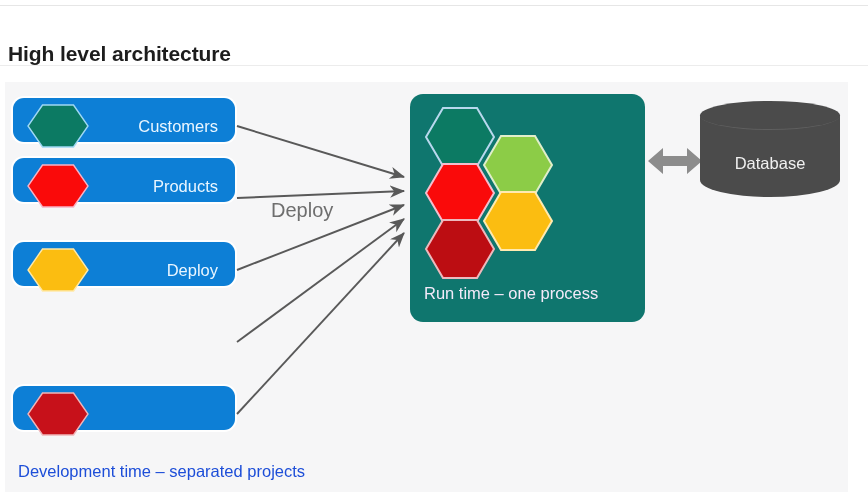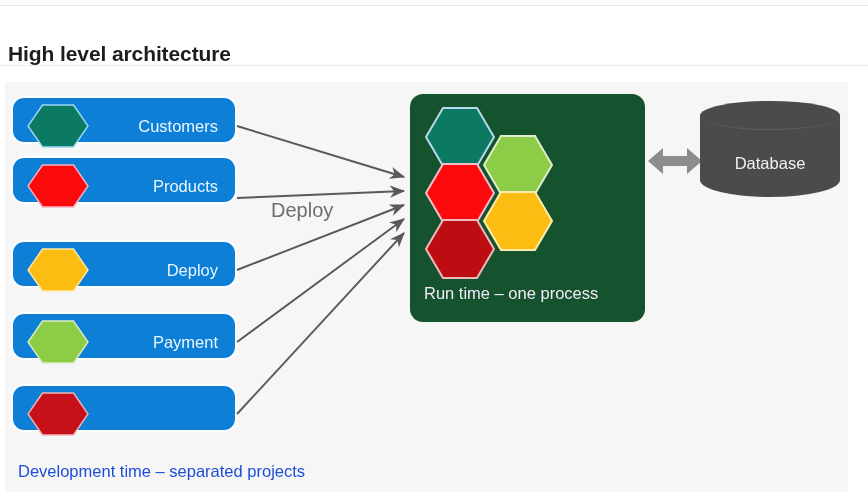--- a/index.html
+++ b/index.html
@@ -97,21 +97,21 @@
     color: #6e6e6e;
     white-space: nowrap;
   }
   
   .runtime-box {
     position: absolute;
     left: 410px;
     top: 94px;
     width: 235px;
     height: 228px;
-    background: #14532d;
+    background: #0f766e;
     border-radius: 13px;
   }
   .runtime-box .hx {
     position: absolute;
     width: 72px;
     height: 62px;
   }
   .runtime-label {
     position: absolute;
     left: 14px;
@@ -213,28 +213,20 @@
 
   <div class="card" style="top:242px">
     <span class="hex">
       <svg viewBox="0 0 62 44" width="62" height="44">
         <polygon points="15.5,1 46.5,1 61,22 46.5,43 15.5,43 1,22" fill="#fbbd11" stroke="#ffe9a8" stroke-width="1.4"></polygon>
       </svg>
     </span>
     <span class="card-label">Deploy</span>
   </div>
 
-  <div class="card" style="top:314px">
-    <span class="hex">
-      <svg viewBox="0 0 62 44" width="62" height="44">
-        <polygon points="15.5,1 46.5,1 61,22 46.5,43 15.5,43 1,22" fill="#8ccc47" stroke="#dbeec0" stroke-width="1.4"></polygon>
-      </svg>
-    </span>
-    <span class="card-label">Payment</span>
-  </div>
 
   <div class="card" style="top:386px">
     <span class="hex">
       <svg viewBox="0 0 62 44" width="62" height="44">
         <polygon points="15.5,1 46.5,1 61,22 46.5,43 15.5,43 1,22" fill="#c7111a" stroke="#f0b6b9" stroke-width="1.4"></polygon>
       </svg>
     </span>
   </div>
 
   <svg class="arrows-svg">

